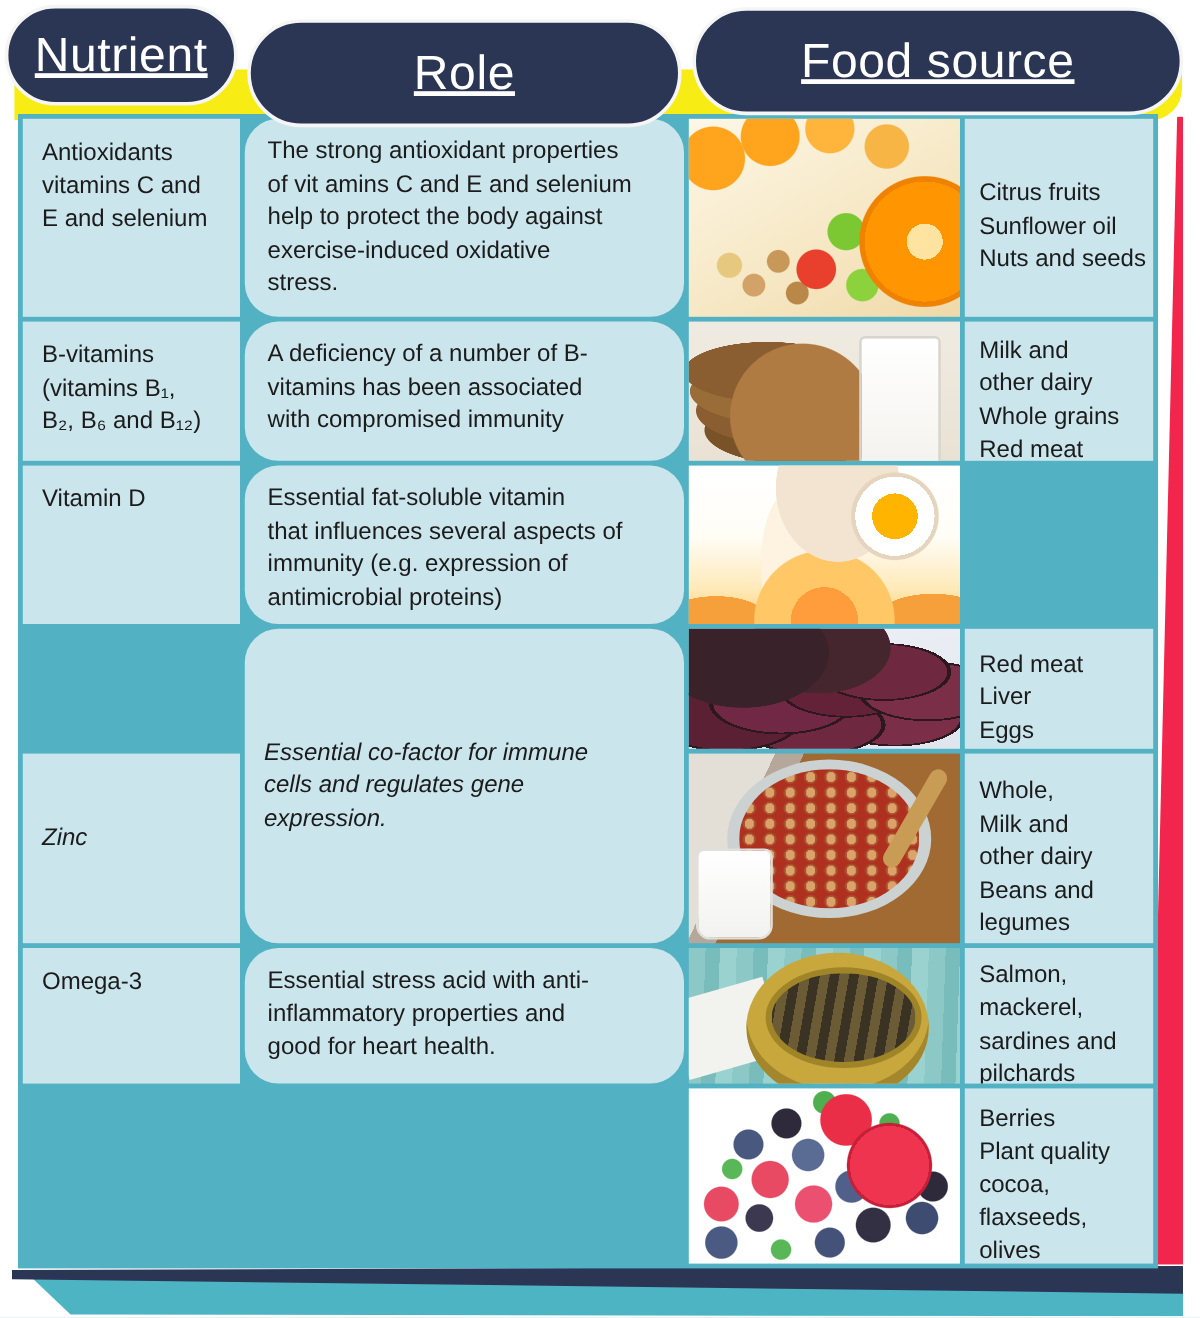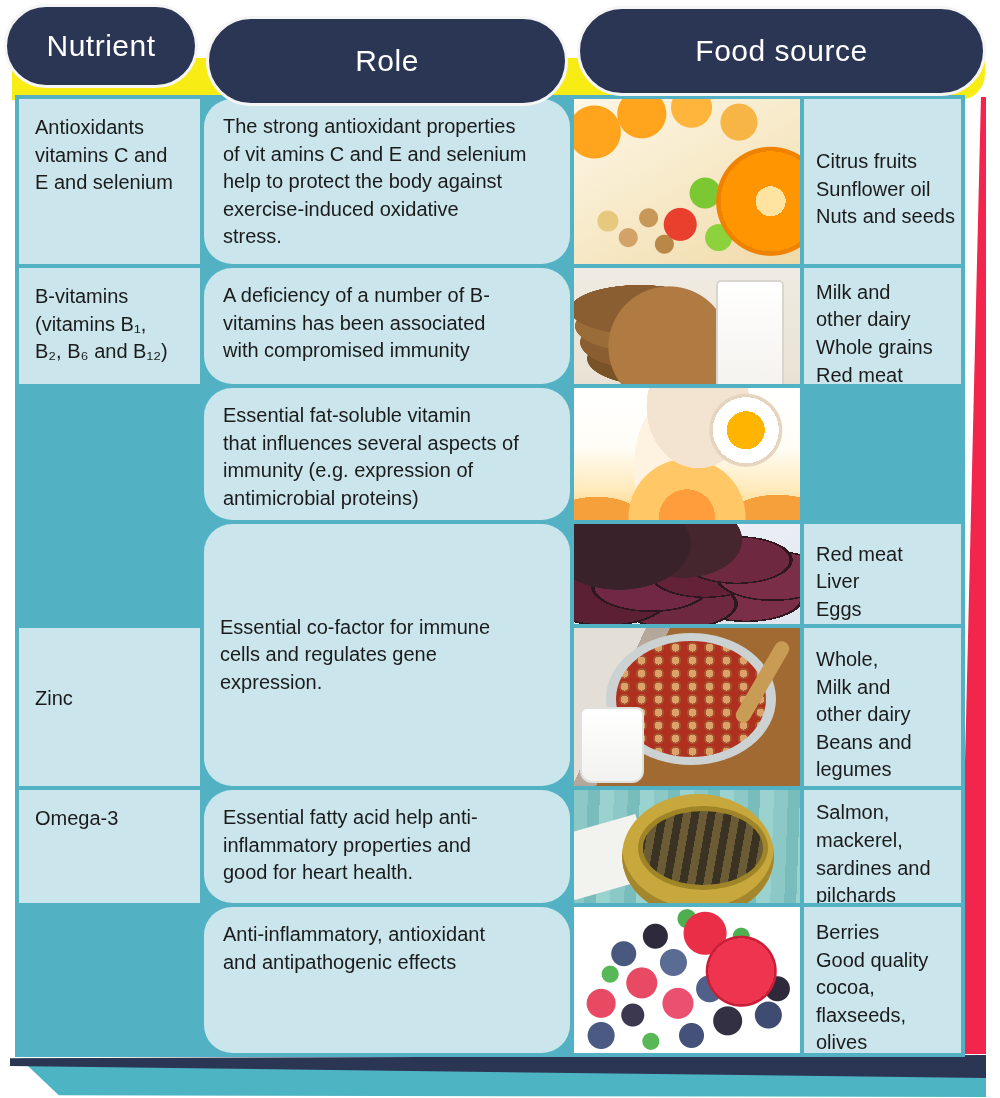--- a/index.html
+++ b/index.html
@@ -13,36 +13,36 @@
              background:#f2264c;clip-path:polygon(82% 0,100% 0,100% 100%,0 100%);z-index:0;}
   .bottom-teal{position:absolute;left:10px;top:1055px;width:976px;height:42px;
                background:#4db4c4;clip-path:polygon(1% 8%,100% 26%,100% 100%,5% 96%);z-index:1;}
   .bottom-navy{position:absolute;left:10px;top:1055px;width:976px;height:24px;
                background:#2b3554;clip-path:polygon(0 14%,100% 0,100% 96%,0 46%);z-index:2;}
 
   
   .pill{position:absolute;z-index:3;background:#2b3554;color:#ffffff;
         display:flex;align-items:center;justify-content:center;
         border:3px solid #f5f5f5;box-sizing:border-box;
-        font-size:30px;letter-spacing:.5px;}
+        font-size:40px;letter-spacing:.5px;text-decoration:underline;}
   .pill-nutrient{left:4px;top:4px;width:194px;height:84px;border-radius:42px;}
   .pill-role{left:206px;top:16px;width:362px;height:90px;border-radius:45px;}
   .pill-food{left:577px;top:6px;width:409px;height:90px;border-radius:45px;}
 
   
   .table{position:absolute;left:15px;top:95px;width:950px;height:962px;z-index:2;
          display:grid;grid-template-columns:181px 366px 226px 157px;
          grid-template-rows:165px 116px 132px 100px 158px 113px 146px;
          gap:4px;padding:4px;box-sizing:border-box;background:#52b2c3;}
   .cell{background:#cbe5ec;font-size:20px;line-height:1.38;white-space:pre-line;
         box-sizing:border-box;overflow:hidden;}
   .n{padding:15px 6px 16px 16px;}
   .r{padding:14px 6px 0 19px;border-radius:28px;}
   .f{display:flex;align-items:center;padding:16px 4px 0 12px;}
-  .v-center{display:flex;align-items:center;padding-top:0;}
+  .v-center{display:flex;align-items:center;padding-top:0;font-style:italic;}
   .c1{grid-column:1}.c2{grid-column:2}.c3{grid-column:3}.c4{grid-column:4}
   .row1{grid-row:1}.row2{grid-row:2}.row3{grid-row:3}.row4{grid-row:4}
   .row5{grid-row:5}.row6{grid-row:6}.row7{grid-row:7}.row45{grid-row:4/6}
 
   
   .photo{position:relative;overflow:hidden;background:#eee;}
   .photo1{background:
     radial-gradient(circle at 87% 62%, #ffe3a0 0 15px, #ff9500 15px 50px, #ef8200 50px 54px, transparent 55px),
     radial-gradient(circle at 9% 20%, #ffa41c 0 26px, transparent 27px),
     radial-gradient(circle at 30% 9%, #ffa41c 0 24px, transparent 25px),
@@ -167,20 +167,21 @@
 vitamins has been associated
 with compromised immunity</div>
   <div class="cell photo photo2 c3 row2" title="Slices of whole grain bread on a board with a glass of milk">
     <div class="ph2-glass"></div>
   </div>
   <div class="cell f c4 row2">Milk and
 other dairy
 Whole grains
 Red meat</div>
 
+  <div class="cell n c1 row3">Vitamin D</div>
   <div class="cell r c2 row3">Essential fat-soluble vitamin
 that influences several aspects of
 immunity (e.g. expression of
 antimicrobial proteins)</div>
   <div class="cell photo photo3 c3 row3" title="Cracked egg with yolk and a woman standing in sunlight"></div>
 
   <div class="cell r v-center c2 row45" style="padding-left:16px;">Essential co-factor for immune
 cells and regulates gene
 expression.</div>
   <div class="cell photo photo4 c3 row4" title="Slices of dried red meat (biltong)"></div>
@@ -195,36 +196,34 @@
     <div class="ph5-spoon"></div>
     <div class="ph5-milk"></div>
   </div>
   <div class="cell f c4 row5">Whole,
 Milk and
 other dairy
 Beans and
 legumes</div>
 
   <div class="cell n c1 row6">Omega-3</div>
-  <div class="cell r c2 row6">Essential fatty acid help anti-
+  <div class="cell r c2 row6">Essential stress acid with anti-
 inflammatory properties and
 good for heart health.</div>
   <div class="cell photo photo6 c3 row6" title="Open tin of sardines on a teal wooden table">
     <div class="ph6-paper"></div>
     <div class="ph6-tin">
       <div class="ph6-fish"></div>
     </div>
   </div>
   <div class="cell f c4 row6">Salmon,
 mackerel,
 sardines and
 pilchards</div>
 
-  <div class="cell r c2 row7">Anti-inflammatory, antioxidant
-and antipathogenic effects</div>
   <div class="cell photo photo7 c3 row7" title="Mixed berries: strawberries, blueberries, raspberries and blackberries"></div>
   <div class="cell f c4 row7">Berries
-Good quality
+Plant quality
 cocoa,
 flaxseeds,
 olives</div>
 
 </div>
 
 </body></html>

